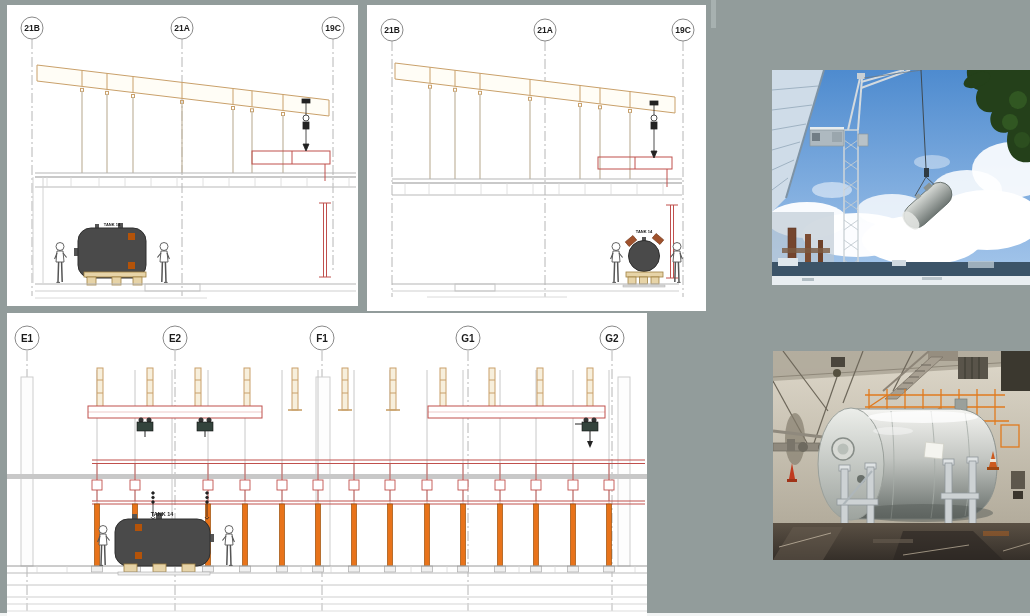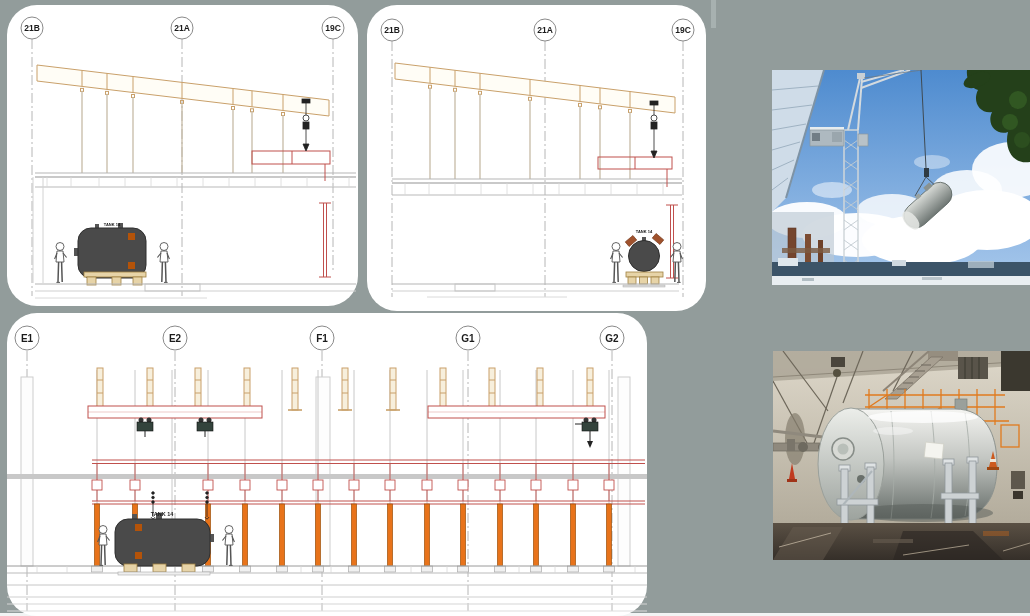--- a/index.html
+++ b/index.html
@@ -1,21 +1,21 @@
 <!DOCTYPE html>
 <html><head>
 <meta charset="utf-8">
 <style>
   html,body{margin:0;padding:0;background:#666;}
   .slide{
     position:relative;width:1030px;height:616px;
     background:#929C9B;overflow:hidden;
     font-family:"Liberation Sans", sans-serif;
   }
-  .panel{position:absolute;background:#fff;border-radius:30px;}
+  .panel{position:absolute;background:#fff;}
   .panel svg{display:block;}
   .photo{position:absolute;overflow:hidden;}
   .photo svg{display:block;}
   .gridlabel{font-family:"Liberation Sans",sans-serif;font-weight:bold;fill:#1b1b1b;text-anchor:middle;}
   .gridlabel.sm{font-size:8.5px;}
   .gridlabel.lg{font-size:10px;}
   .tanklabel{font-family:"Liberation Sans",sans-serif;font-weight:bold;fill:#1b1b1b;text-anchor:middle;font-size:4px;}
   .tanklabel.lg{font-size:5.5px;}
   .bgstrip{position:absolute;}
 </style>

